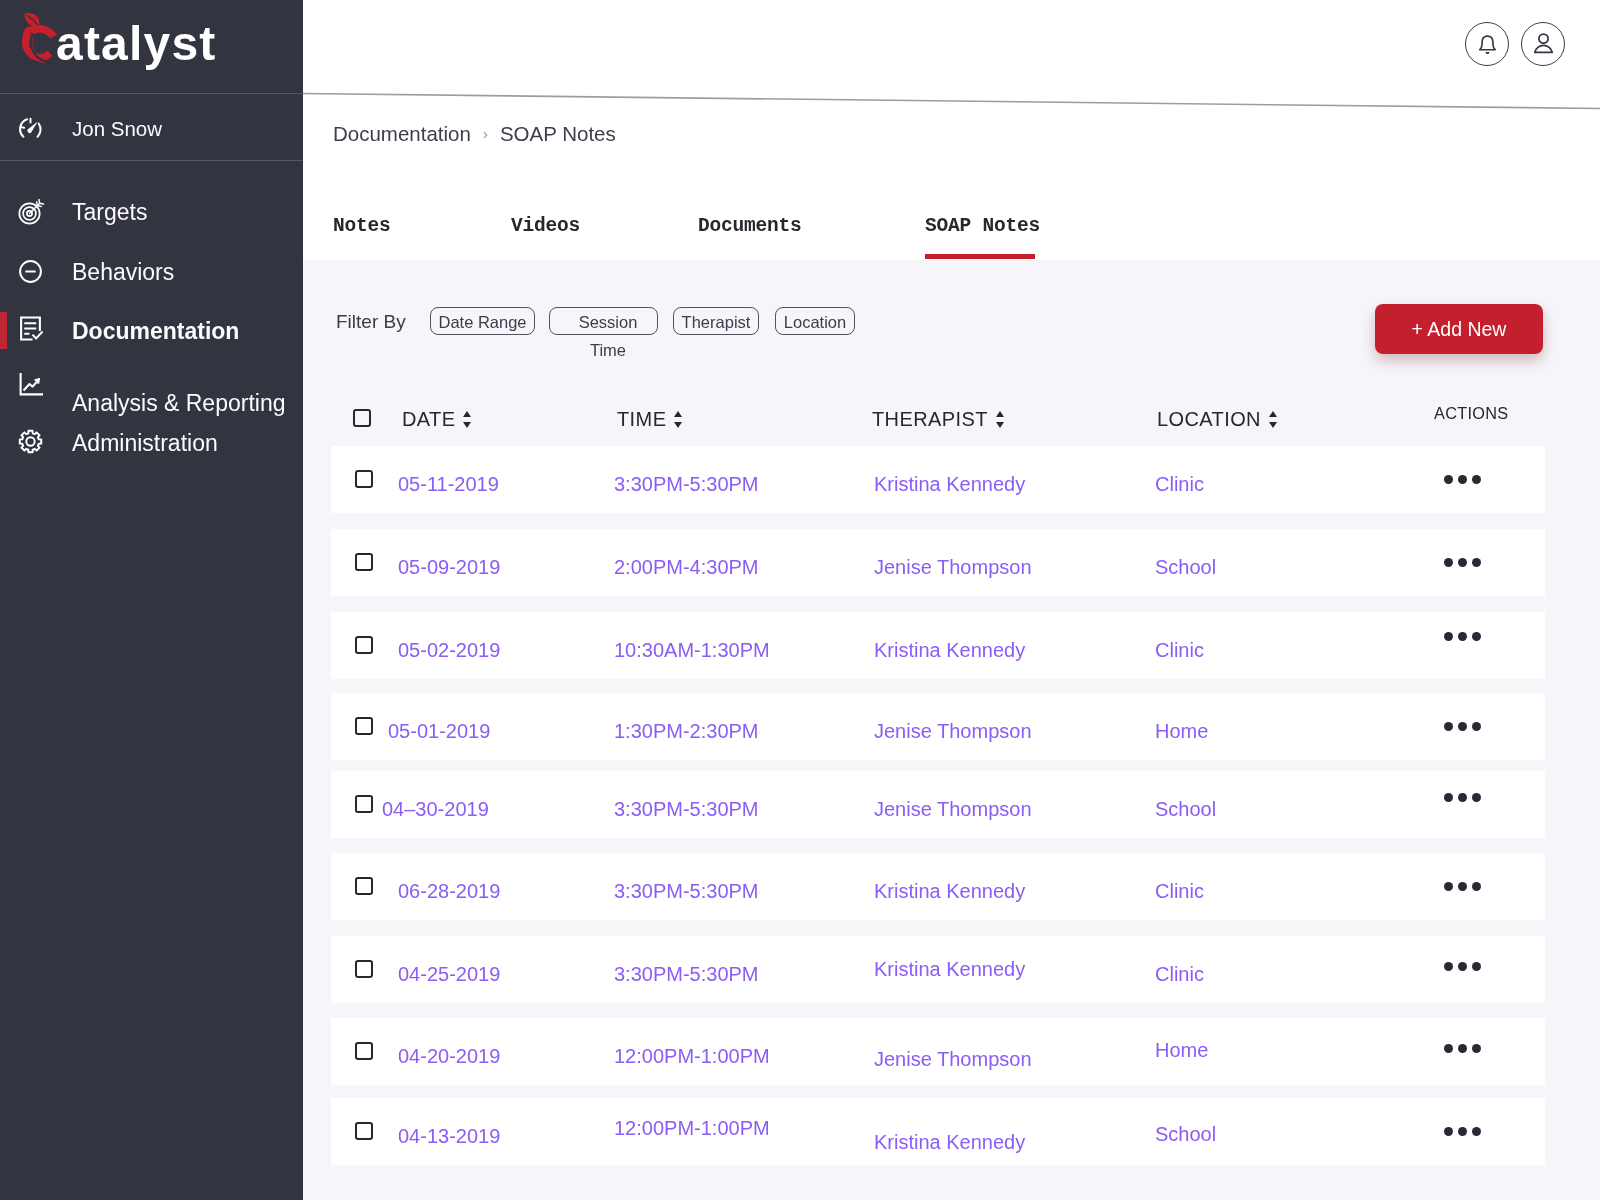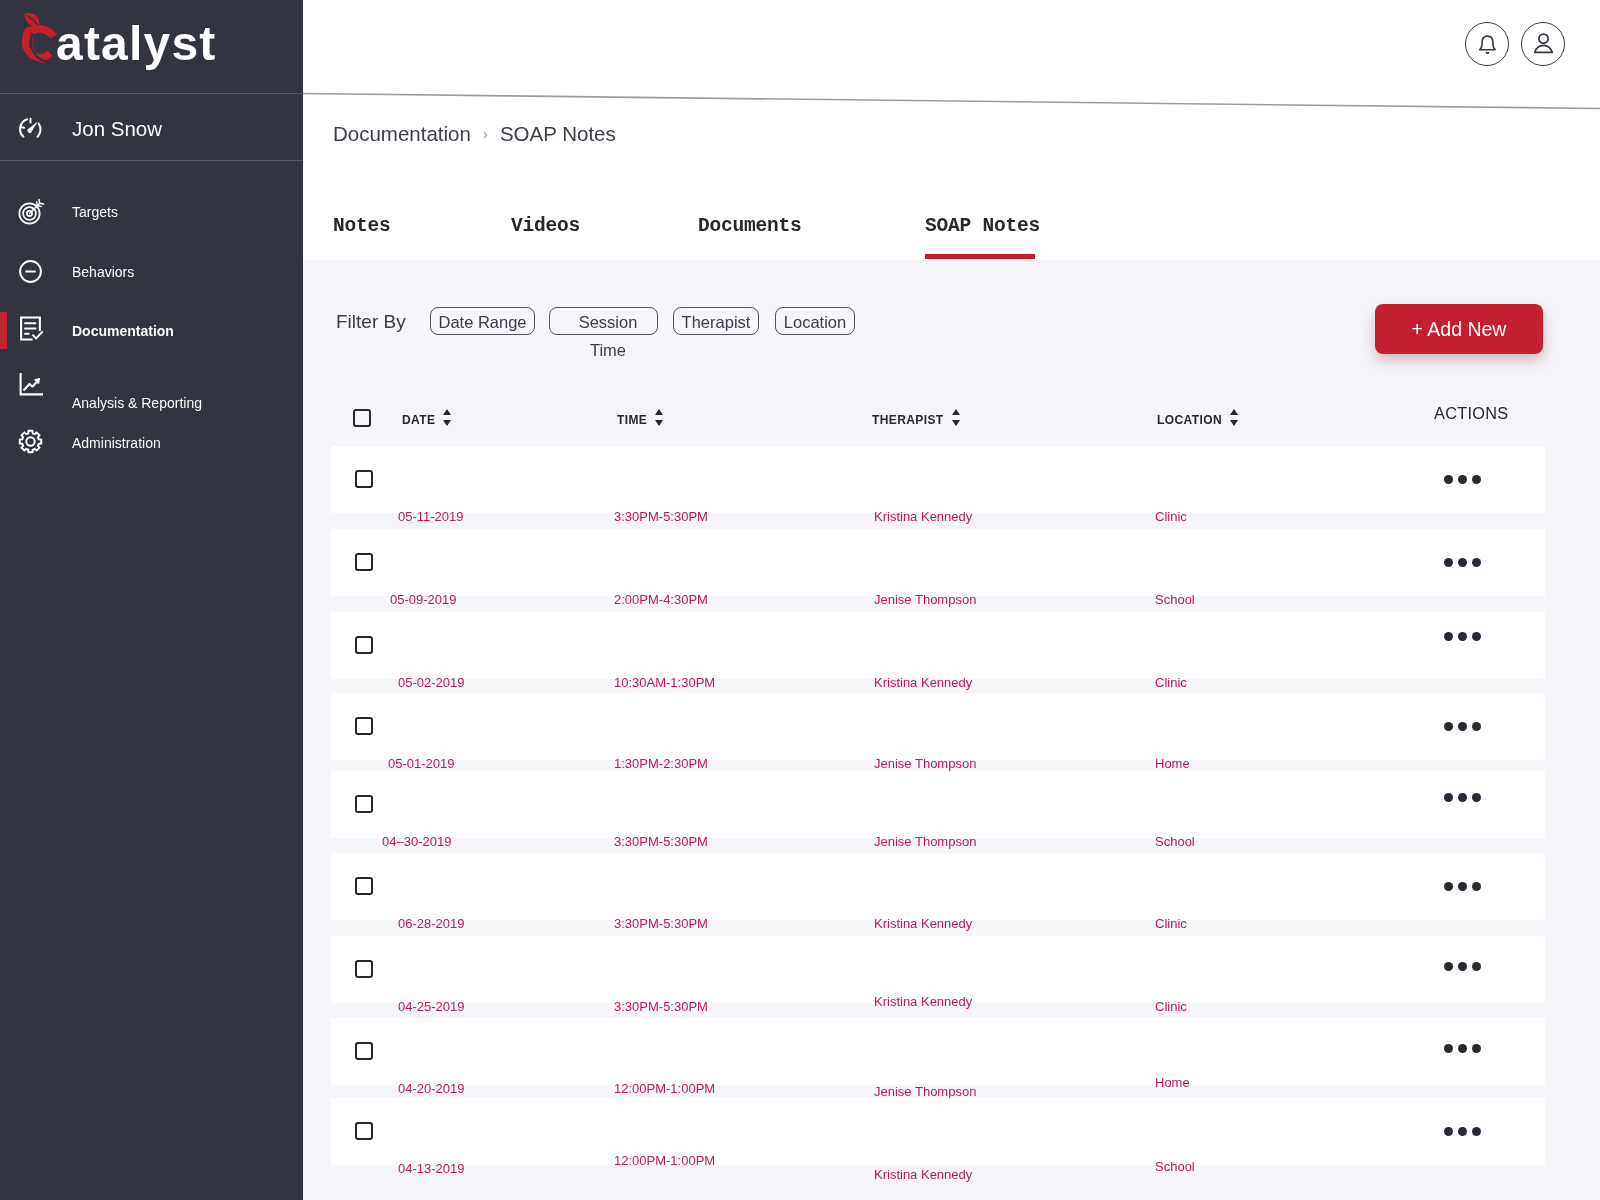--- a/index.html
+++ b/index.html
@@ -3,21 +3,21 @@
 <meta charset="utf-8">
 <style>
   * { margin:0; padding:0; box-sizing:border-box; }
   html,body { width:1600px; height:1200px; overflow:hidden; }
   body { font-family:"Liberation Sans", sans-serif; background:#fff; position:relative; }
   .abs { position:absolute; }
 
   
   #sidebar { left:0; top:0; width:303px; height:1200px; background:#32343f; }
   .sep { position:absolute; left:0; width:303px; height:1px; background:#53555f; }
-  .navtxt { position:absolute; left:72px; color:#fbfbfc; font-size:14px; line-height:23px; white-space:nowrap; }
+  .navtxt { position:absolute; left:72px; color:#fbfbfc; font-size:23px; line-height:23px; white-space:nowrap; }
   .navicon { position:absolute; left:18px; }
   #redbar { position:absolute; left:0; top:312px; width:7px; height:37px; background:#c02633; }
 
   
   #topbar { left:303px; top:0; width:1297px; height:110px; background:#fff; }
   .circbtn { position:absolute; top:22px; width:44px; height:44px; border:1.6px solid #3a3d4c; border-radius:50%; }
 
   
   #crumb { left:333px; top:122px; font-size:20.5px; color:#3c3f4b; }
   #crumb .sep2 { color:#8e909a; font-size:15px; padding:0 12px; position:relative; top:-2px; }
@@ -29,24 +29,24 @@
   
   #content { left:303px; top:260px; width:1297px; height:940px; background:#f6f6fa; }
 
   #filterby { left:336px; top:311px; font-size:19px; color:#3a3d47; }
   .pill { position:absolute; top:307px; height:28px; border:1.6px solid #50535d; border-radius:8px; font-size:16.5px; color:#3b3e48; text-align:center; line-height:28px; }
 
   #addnew { left:1375px; top:304px; width:168px; height:50px; background:#c41f2d; border-radius:8px; color:#fff;
             font-size:19.5px; text-align:center; line-height:50px; box-shadow:0 7px 14px rgba(120,30,40,.28); }
 
   
-  .hlabel { position:absolute; top:408px; font-size:12px; color:#26282f; letter-spacing:0.4px; font-weight:700; }
+  .hlabel { position:absolute; top:408px; font-size:20px; color:#26282f; letter-spacing:0.4px; font-weight:400; }
   .cbx { position:absolute; width:18px; height:18px; border:2px solid #26282f; border-radius:3px; background:transparent; }
   .row { position:absolute; left:331px; width:1214px; height:67px; background:#fff; }
-  .cell { position:absolute; font-size:13px; color:#be185d; white-space:nowrap;margin-top:36px; }
+  .cell { position:absolute; font-size:20px; color:#8b5cf6; white-space:nowrap; }
   .dots { position:absolute; width:46px; height:9px; }
   .dots i { position:absolute; top:0; width:9px; height:9px; border-radius:50%; background:#272a34; }
   .dots i:nth-child(1){left:0;} .dots i:nth-child(2){left:14px;} .dots i:nth-child(3){left:28px;}
   .sort { display:inline-block; position:relative; width:10px; height:16px; margin-left:7px; }
   .sort:before, .sort:after { content:""; position:absolute; left:1px; border-left:4.5px solid transparent; border-right:4.5px solid transparent; }
   .sort:before { top:1px; border-bottom:6px solid #26282f; }
   .sort:after { bottom:-2px; border-top:6px solid #26282f; }
 </style>
 </head>
 <body>
@@ -171,21 +171,21 @@
 <div class="cell" style="left:614px;top:473px">3:30PM-5:30PM</div>
 <div class="cell" style="left:874px;top:473px">Kristina Kennedy</div>
 <div class="cell" style="left:1155px;top:473px">Clinic</div>
 <div class="dots" style="left:1444px;top:475px">
     <i></i>
     <i></i>
     <i></i>
   </div>
 <div class="row" style="top:529px"></div>
 <div class="cbx" style="left:355px;top:553px"></div>
-<div class="cell" style="left:390px;top:556px">05-09-2019</div>
+<div class="cell" style="left:398px;top:556px">05-09-2019</div>
 <div class="cell" style="left:614px;top:556px">2:00PM-4:30PM</div>
 <div class="cell" style="left:874px;top:556px">Jenise Thompson</div>
 <div class="cell" style="left:1155px;top:556px">School</div>
 <div class="dots" style="left:1444px;top:558px">
     <i></i>
     <i></i>
     <i></i>
   </div>
 <div class="row" style="top:612px"></div>
 <div class="cbx" style="left:355px;top:636px"></div>

